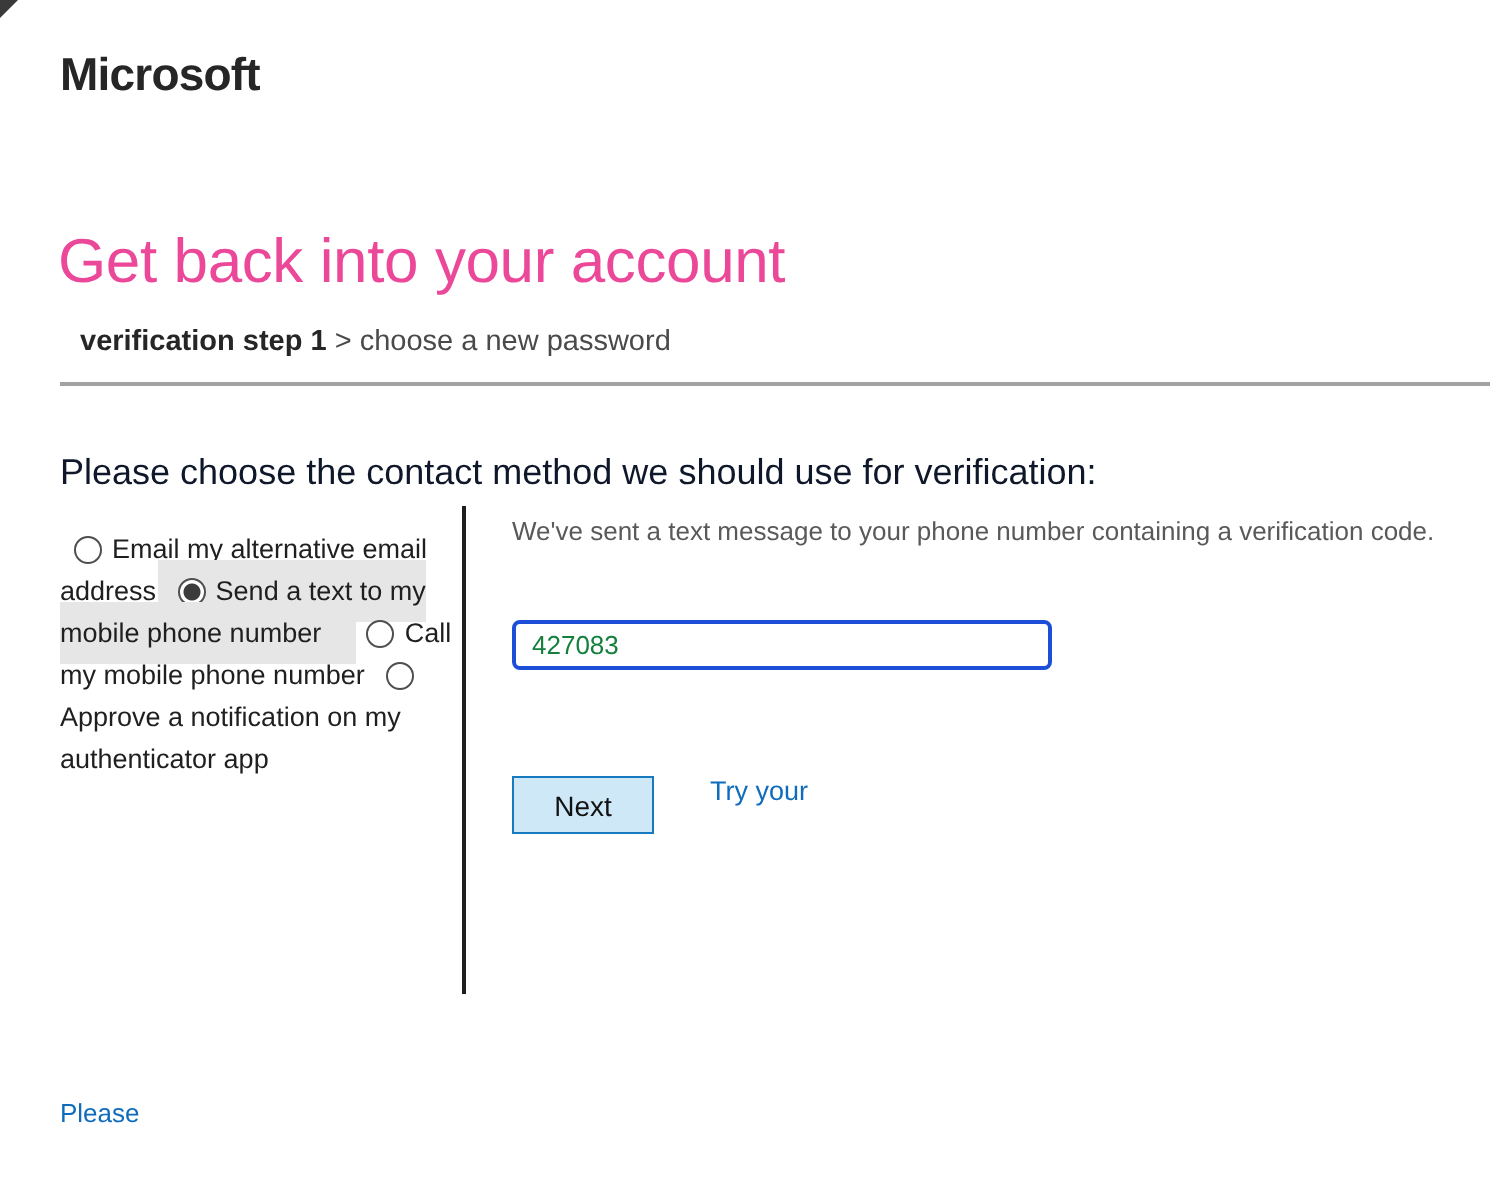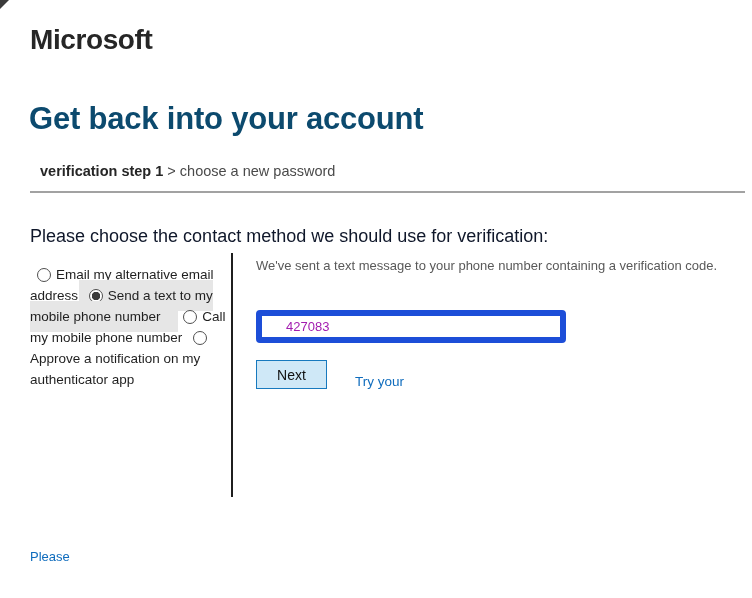--- a/index.html
+++ b/index.html
@@ -21,32 +21,32 @@
     position: absolute;
     top: 0; left: 0;
     width: 0; height: 0;
     border-top: 9px solid #3a3a3a;
     border-right: 9px solid transparent;
   }
 
   .logo {
     position: absolute;
     top: 24px; left: 30px;
-    font-size: 28px;
+    font-size: 23px;
     font-weight: 700;
     letter-spacing: -0.4px;
     color: #262626;
   }
 
   .page-title {
     position: absolute;
-    top: 101px; left: 29px;
+    top: 113px; left: 29px;
     font-size: 31px;
-    font-weight: 700;
-    color: #0c4a6e;
+    font-weight: 400;
+    color: #ec4899;
     letter-spacing: -0.2px;
   }
 
   .breadcrumb {
     position: absolute;
     top: 163px; left: 40px;
     font-size: 14.5px;
     color: #4a4a4a;
   }
   .breadcrumb .current {
@@ -120,32 +120,32 @@
   }
   .panel-message {
     margin-top: 22px;
     font-size: 13px;
     color: #595959;
   }
   .code-input {
     display: block;
     margin-top: 37px;
     width: 250px;
-    padding: 3px 24px;
+    padding: 3px 8px;
     font-family: "Liberation Sans", sans-serif;
     font-size: 13px;
-    color: #a21caf;
-    border: 6px solid #1d4ed8;
+    color: #15803d;
+    border: 2px solid #1d4ed8;
     border-radius: 4px;
     outline: none;
   }
   .button-row {
-    margin-top: 17px;
+    margin-top: 53px;
     display: flex;
-    align-items: flex-end;
+    align-items: flex-start;
   }
   .next-button {
     width: 71px;
     height: 29px;
     font-family: "Liberation Sans", sans-serif;
     font-size: 14px;
     color: #111;
     background: #cfe8f7;
     border: 1.5px solid #1779be;
     cursor: pointer;

